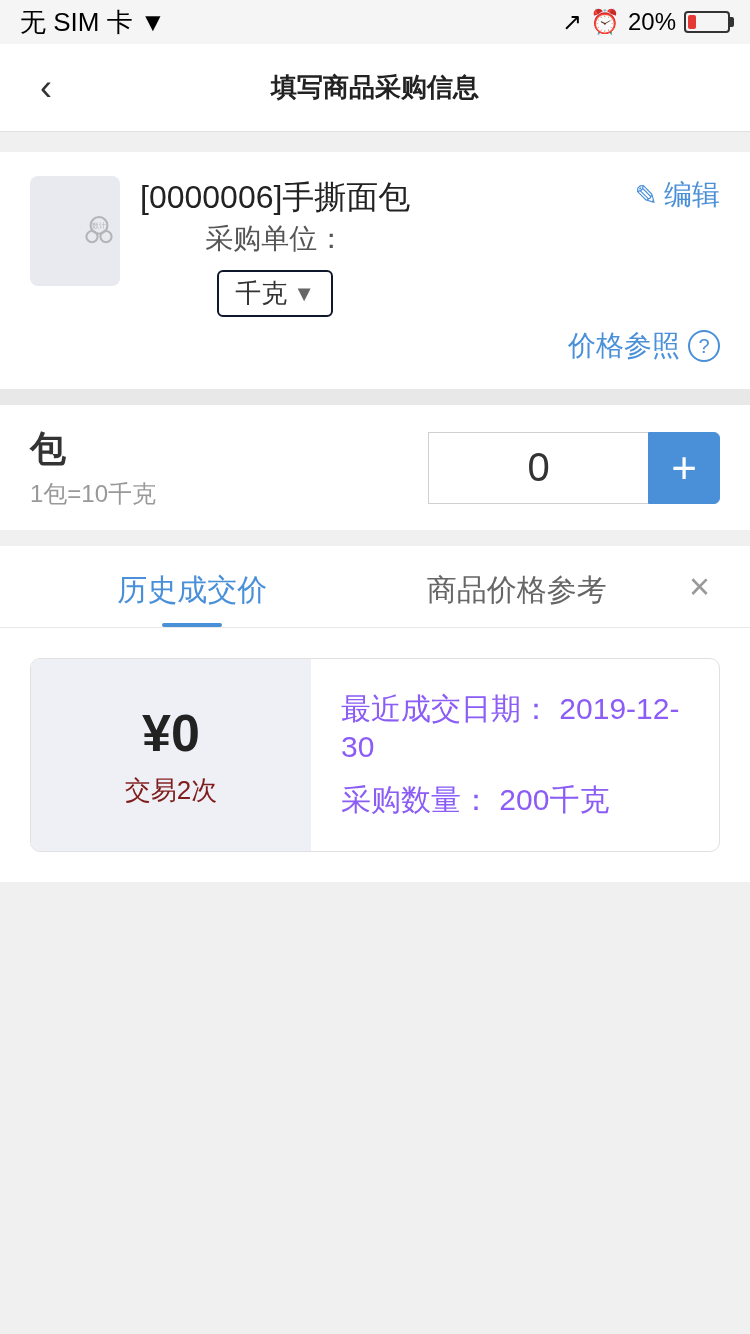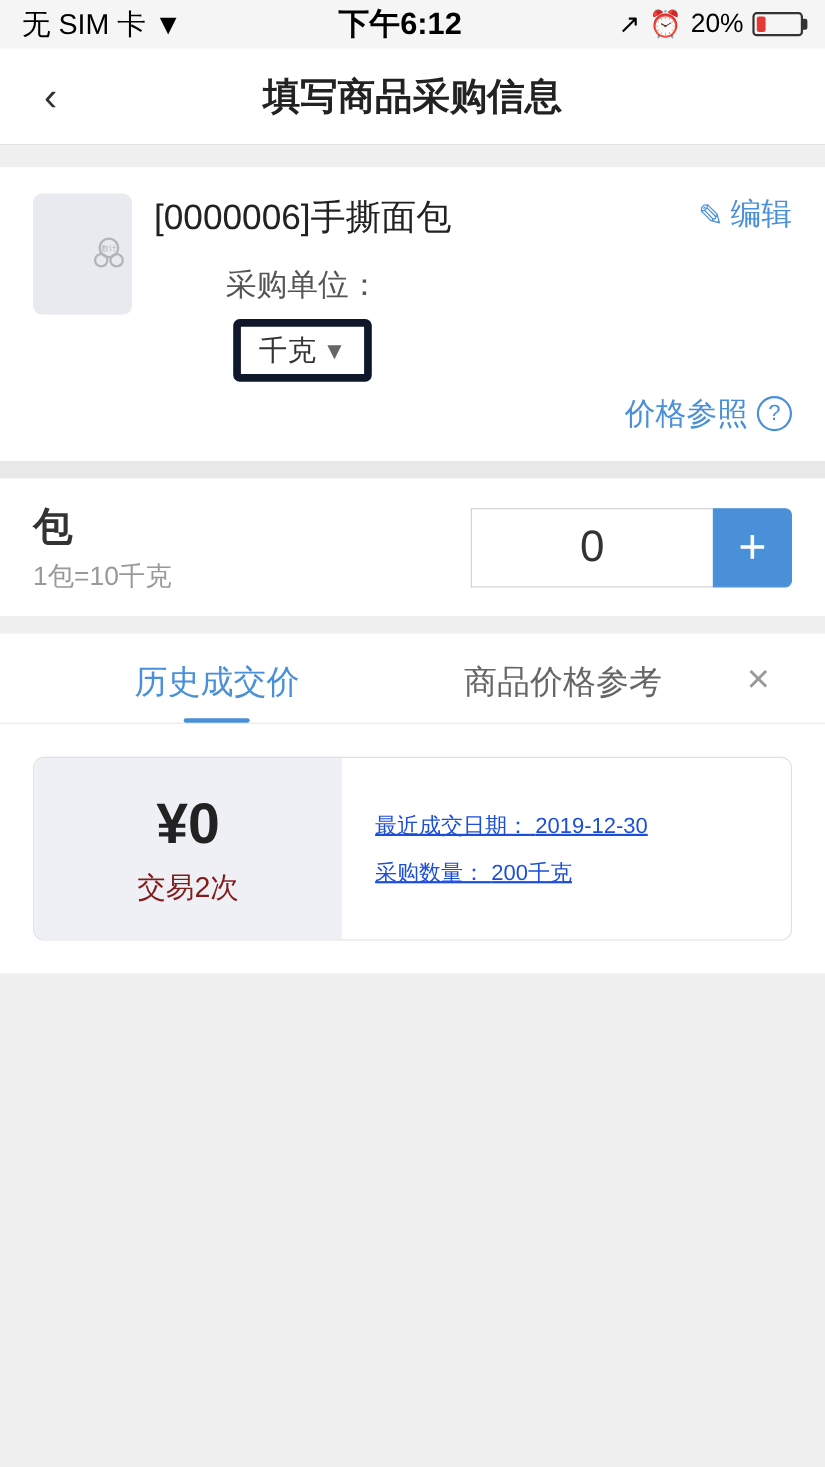--- a/index.html
+++ b/index.html
@@ -65,21 +65,21 @@
     .nav-back {
       font-size: 36px;
       color: #333;
       cursor: pointer;
       padding: 10px;
     }
     .nav-title {
       position: absolute;
       left: 50%;
       transform: translateX(-50%);
-      font-size: 34px;
+      font-size: 26px;
       font-weight: 600;
       color: #222;
     }
 
     
     .product-card {
       background: #fff;
       margin-top: 20px;
       padding: 24px 30px;
     }
@@ -106,37 +106,36 @@
       padding-left: 48px;
     }
     .product-thumb svg {
       width: 60px;
       height: 60px;
       opacity: 0.4;
     }
     .product-info {
       display: flex;
       flex-direction: column;
-      gap: 20px;
     }
     .product-name {
       font-size: 32px;
       color: #222;
       font-weight: 500;
     }
     .product-unit-row {
       display: flex;
       align-items: center;
       gap: 12px;
       font-size: 28px;
       color: #555;
       flex-direction: column;
     }
     .unit-select {
-      border: 7px solid #0f172a;
+      border: 2px solid #0f172a;
       border-radius: 6px;
       padding: 4px 16px;
       font-size: 26px;
       color: #333;
       background: #fff;
       display: flex;
       align-items: center;
       gap: 6px;
       font-family: Liberation Serif, serif;
     }
@@ -233,21 +232,21 @@
 
     
     .bottom-panel {
       background: #fff;
       margin-top: 16px;
     }
     .tab-bar {
       display: flex;
       align-items: center;
       border-bottom: 1.5px solid #e8e8e8;
-      padding: 0 40px;
+      padding: 0 30px;
       position: relative;
     }
     .tab-item {
       flex: 1;
       text-align: center;
       padding: 24px 0 16px;
       font-size: 30px;
       color: #666;
       cursor: pointer;
       position: relative;
@@ -303,40 +302,38 @@
     }
     .card-right {
       flex: 1;
       padding: 30px 30px;
       display: flex;
       flex-direction: column;
       gap: 16px;
       justify-content: center;
     }
     .card-detail-row {
-      font-size: 20px;
-      color: #1d4ed8;
-      text-decoration: underline;
+      font-size: 30px;
+      color: #8b5cf6;
     }
 
     
     .page-bg {
       width: 750px;
       min-height: 700px;
       background: #f0f0f0;
     }
   </style>
 </head>
 <body>
 
 <div class="status-bar">
   <div class="status-left">
     <span>无 SIM 卡 ▼</span>
   </div>
-  <div class="status-center">下午6:12</div>
   <div class="status-right">
     <span>↗</span>
     <span>⏰</span>
     <span>20%</span>
     <div class="battery-bar">
       <div class="battery-fill"></div>
     </div>
   </div>
 </div>
 

